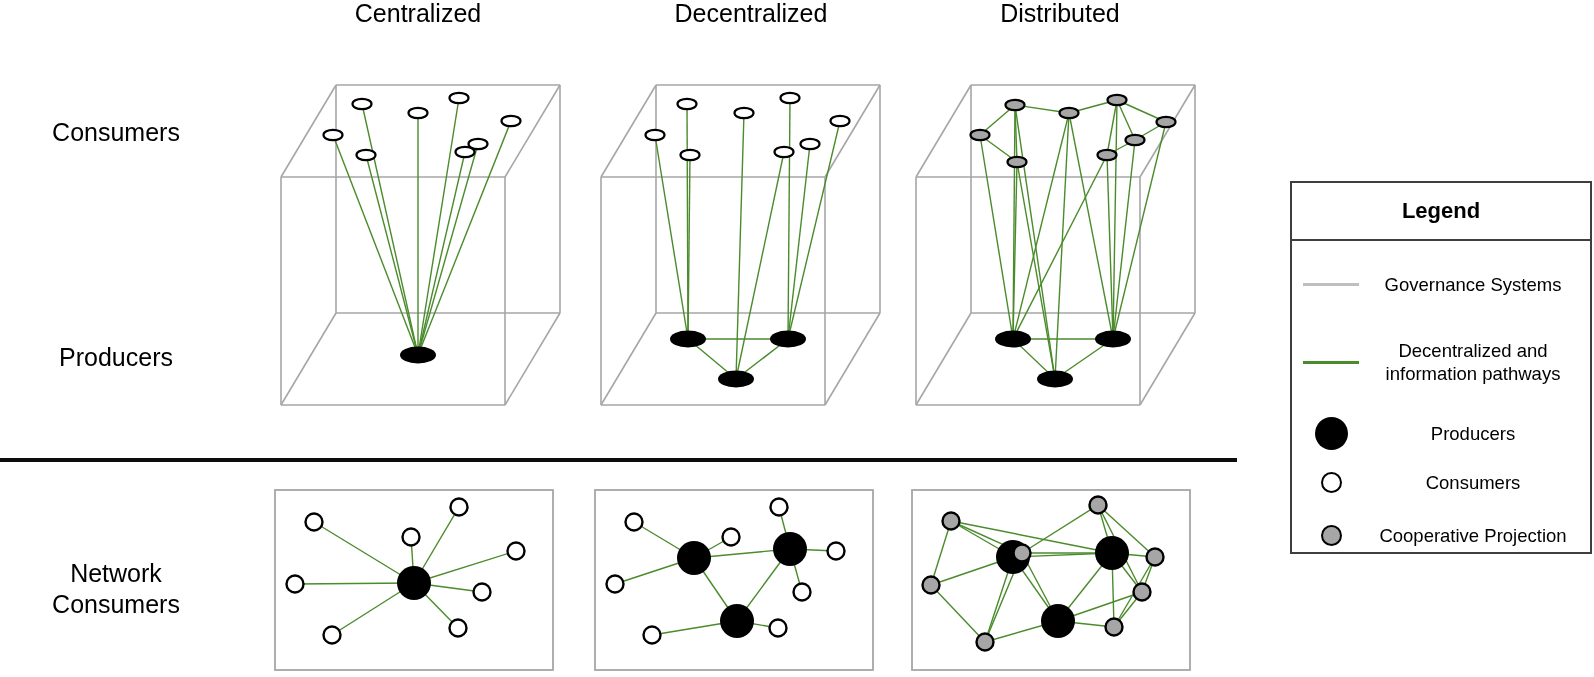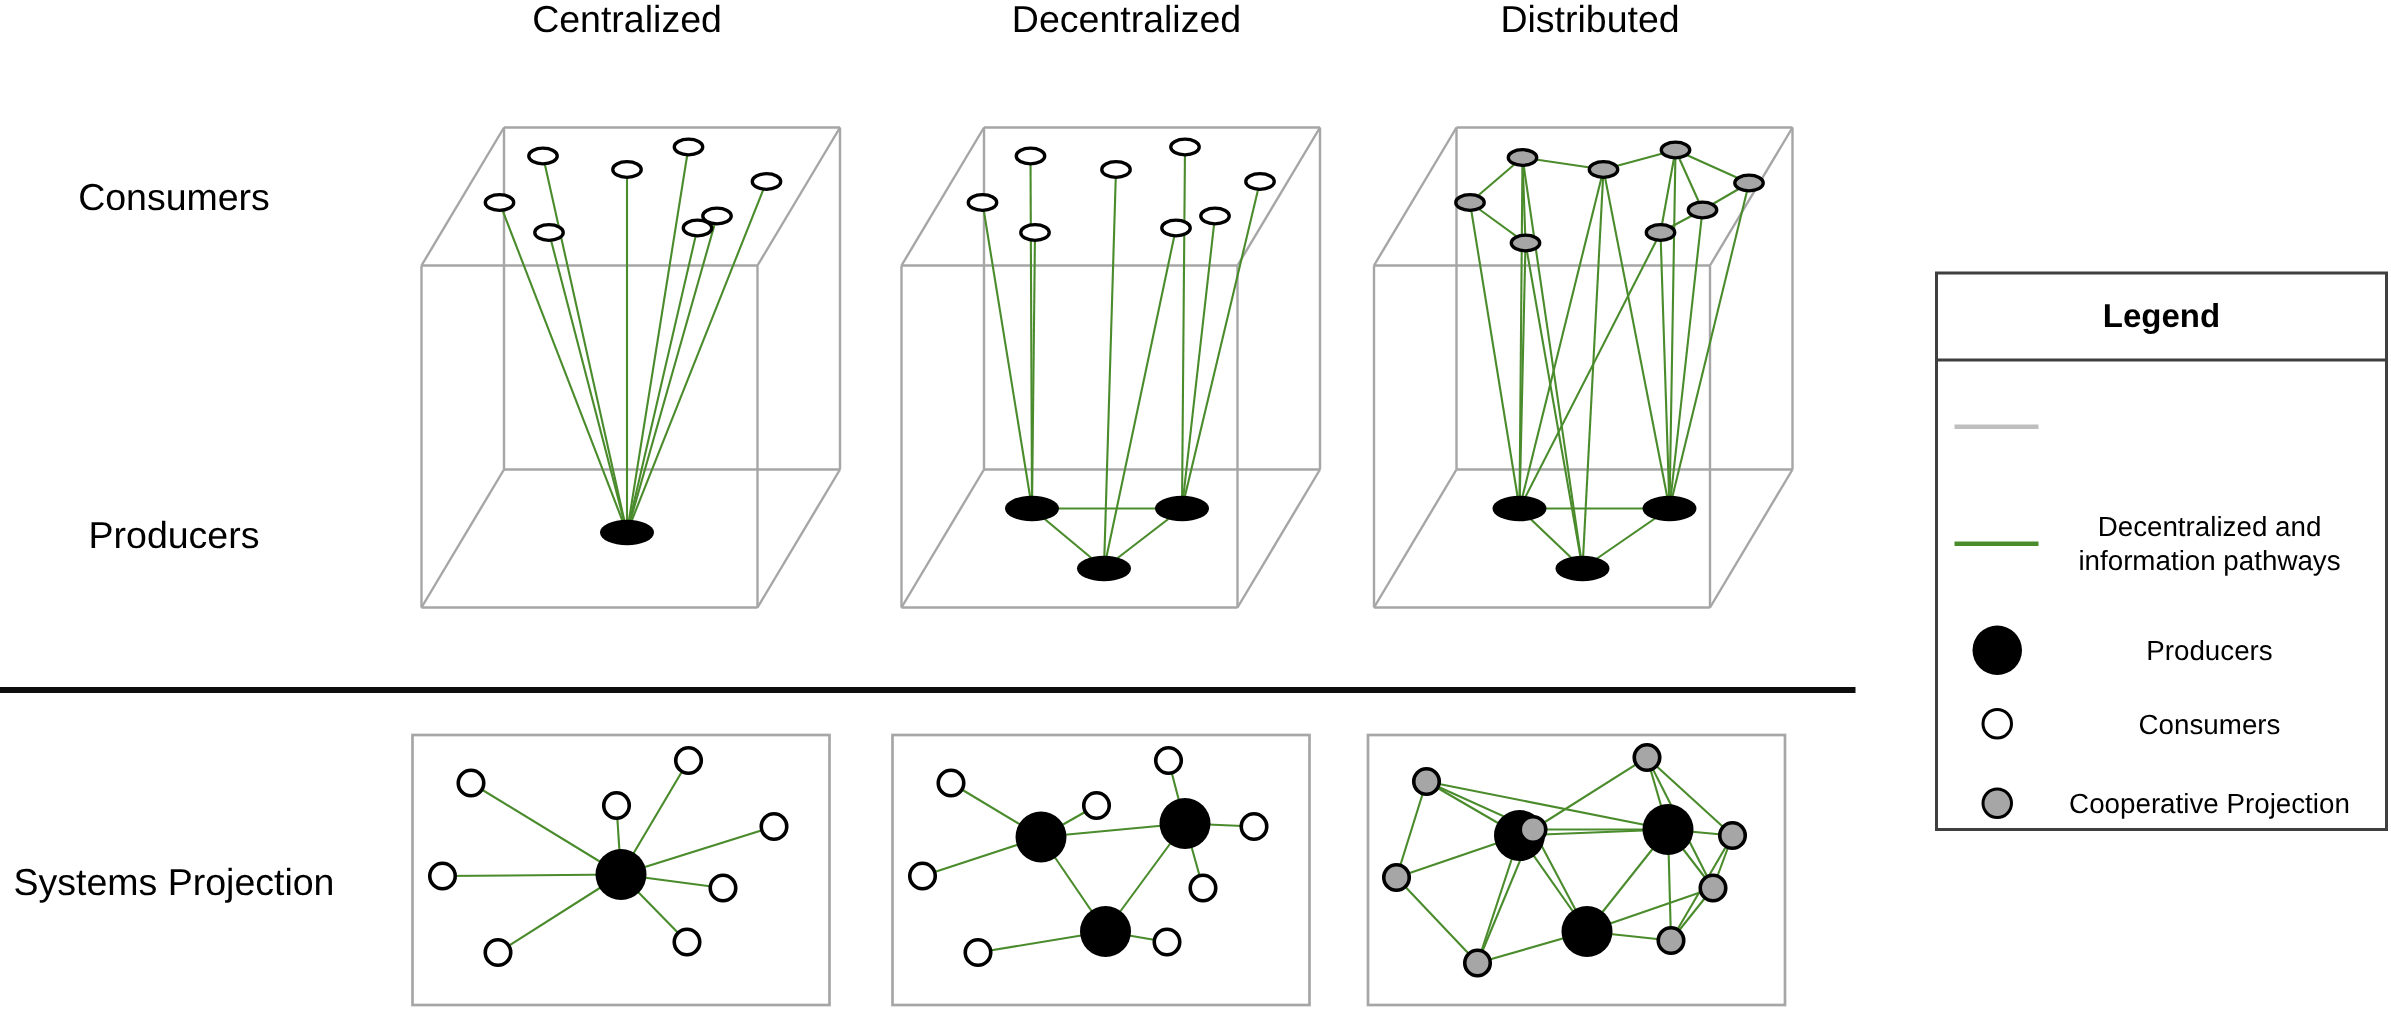--- a/index.html
+++ b/index.html
@@ -51,21 +51,21 @@
 </style>
 </head>
 <body>
 
 <div class="col-header" style="left:418px">Centralized</div>
 <div class="col-header" style="left:751px">Decentralized</div>
 <div class="col-header" style="left:1060px">Distributed</div>
 
 <div class="row-label" style="left:116px;top:132px">Consumers</div>
 <div class="row-label" style="left:116px;top:357px">Producers</div>
-<div class="row-label two-line" style="left:116px;top:589px">Systems Projection</div>
+<div class="row-label two-line" style="left:116px;top:589px">Network Consumers</div>
 
 <div id="divider"></div>
 
 <svg class="scene" id="scene" style="left:0;top:0;width:1260px;height:677px" viewBox="0 0 1260 677">
     <g>
       <line x1="281" y1="177" x2="505" y2="177" stroke="#a6a6a6" stroke-width="1.6"></line>
       <line x1="505" y1="177" x2="505" y2="405" stroke="#a6a6a6" stroke-width="1.6"></line>
       <line x1="505" y1="405" x2="281" y2="405" stroke="#a6a6a6" stroke-width="1.6"></line>
       <line x1="281" y1="405" x2="281" y2="177" stroke="#a6a6a6" stroke-width="1.6"></line>
       <line x1="336" y1="85" x2="560" y2="85" stroke="#a6a6a6" stroke-width="1.6"></line>
@@ -270,20 +270,21 @@
   </svg>
 
 <div class="legend-box">
   <div class="legend-title">Legend</div>
   <div class="legend-rows">
 
     <div class="legend-row" style="top:12px;height:62px">
       <span class="legend-mark">
         <span class="swatch-line" id="sw0" style="background: rgb(191, 191, 191);"></span>
       </span>
+      <span class="legend-text">Governance Systems</span>
     </div>
 
     <div class="legend-row" style="top:90px;height:62px">
       <span class="legend-mark">
         <span class="swatch-line" id="sw1" style="background: rgb(74, 139, 44);"></span>
       </span>
       <span class="legend-text">Decentralized and information pathways</span>
     </div>
 
     <div class="legend-row" style="top:167px;height:50px">

